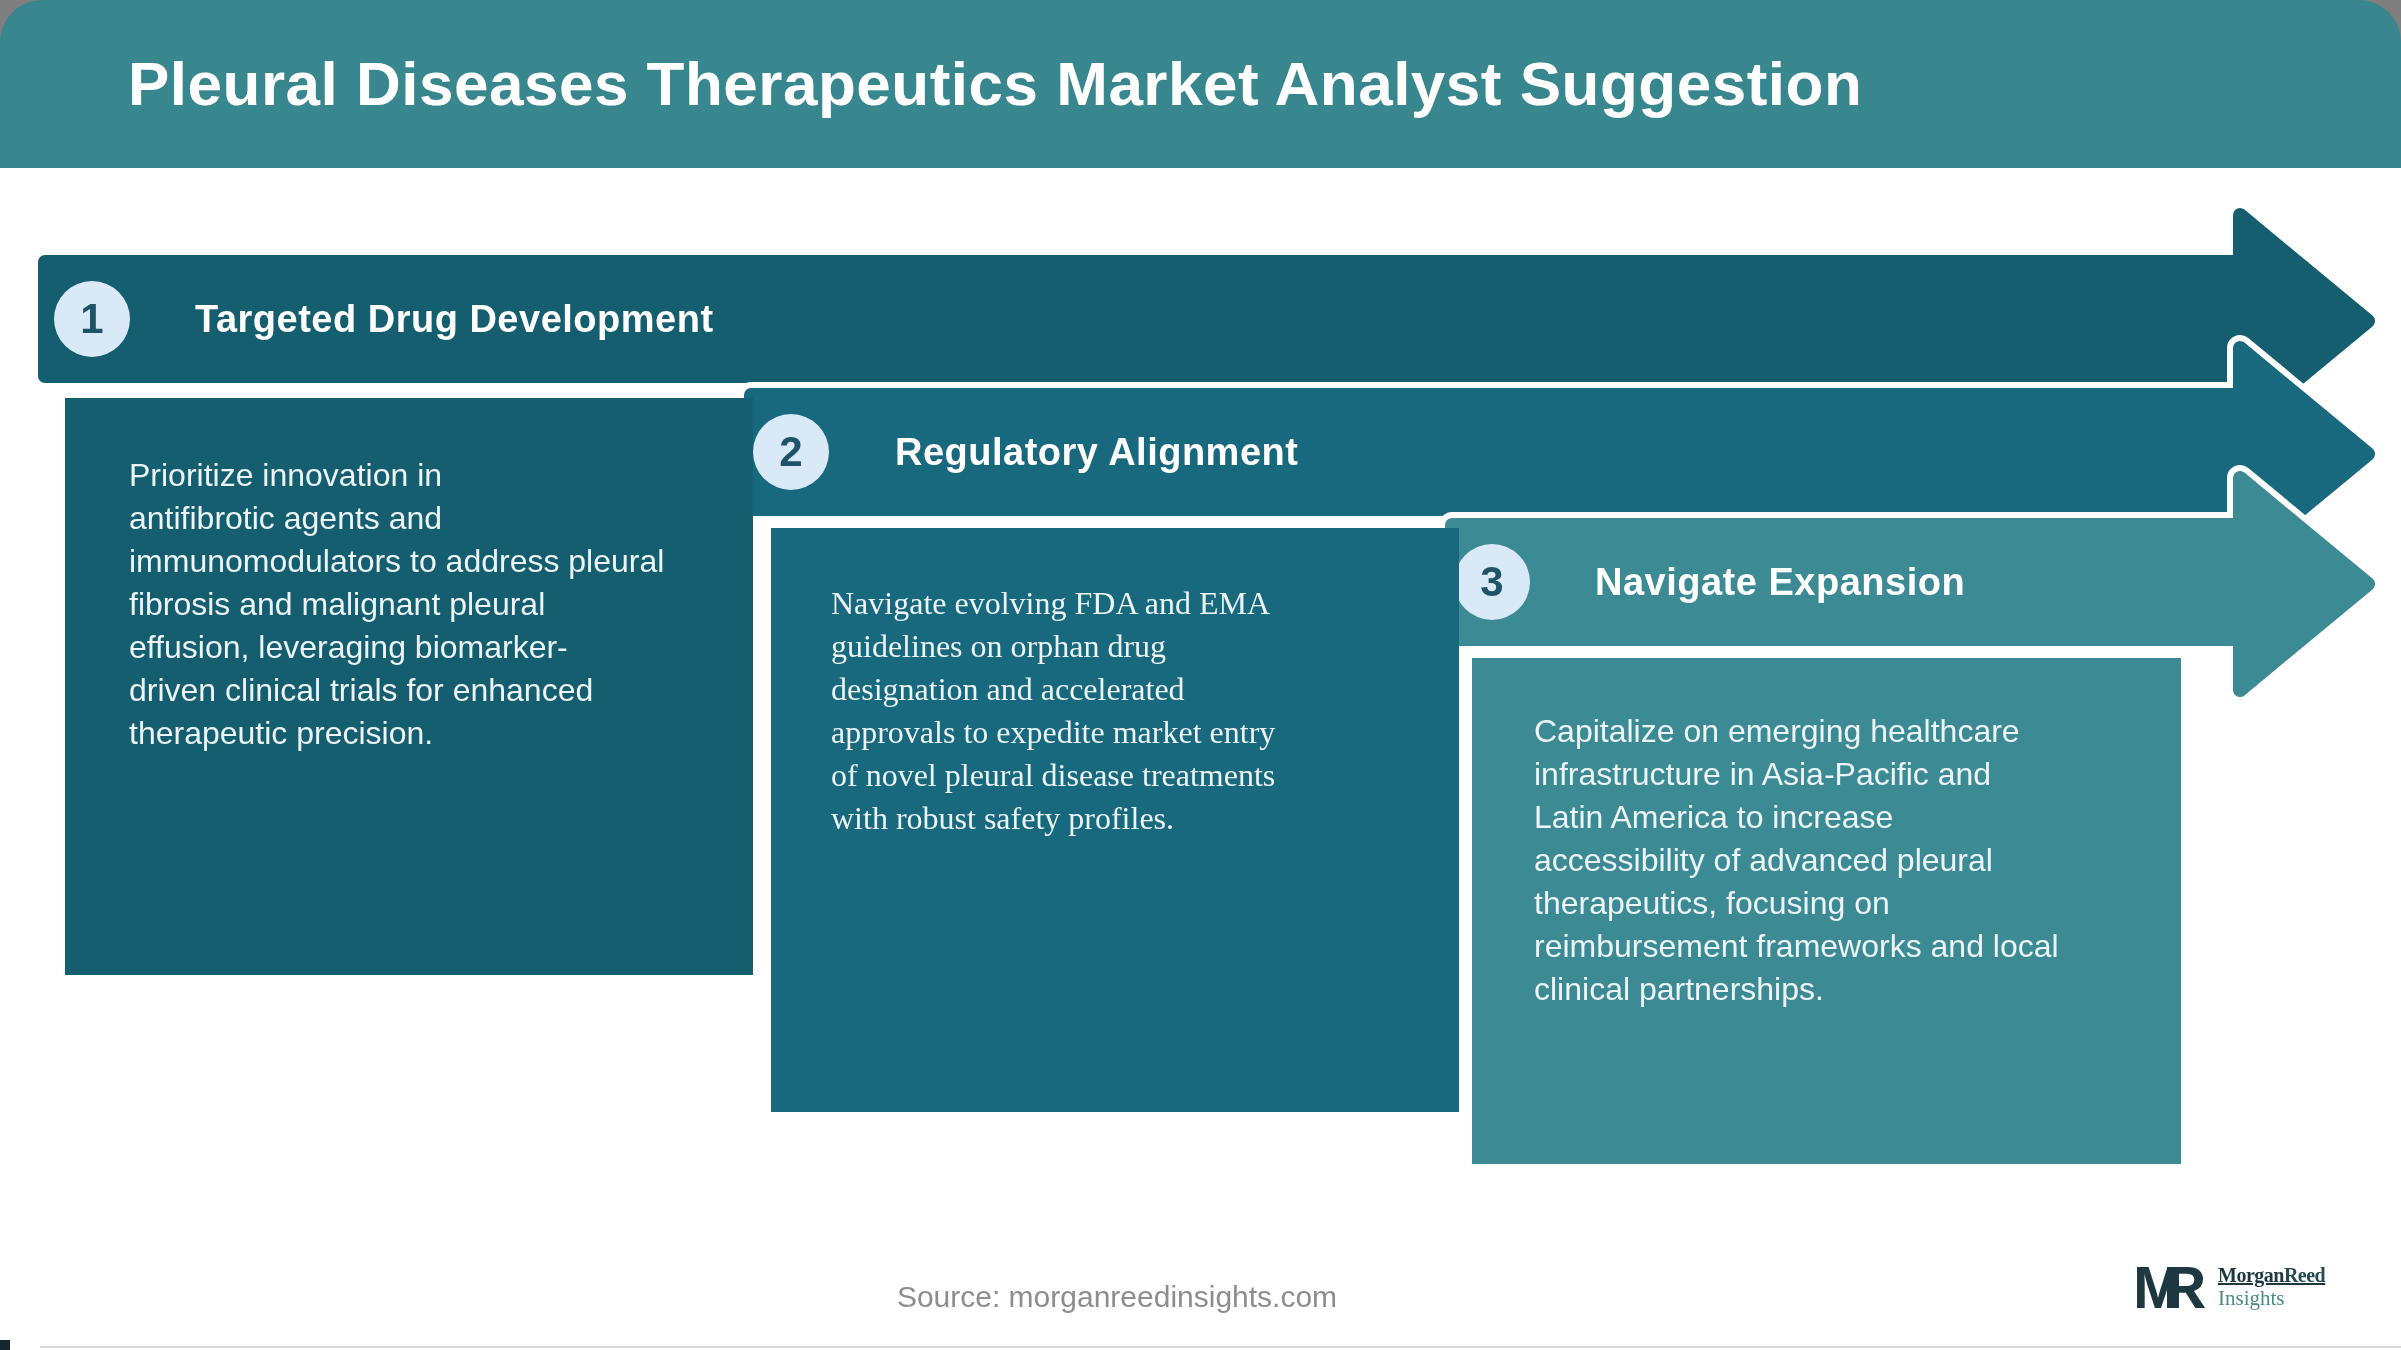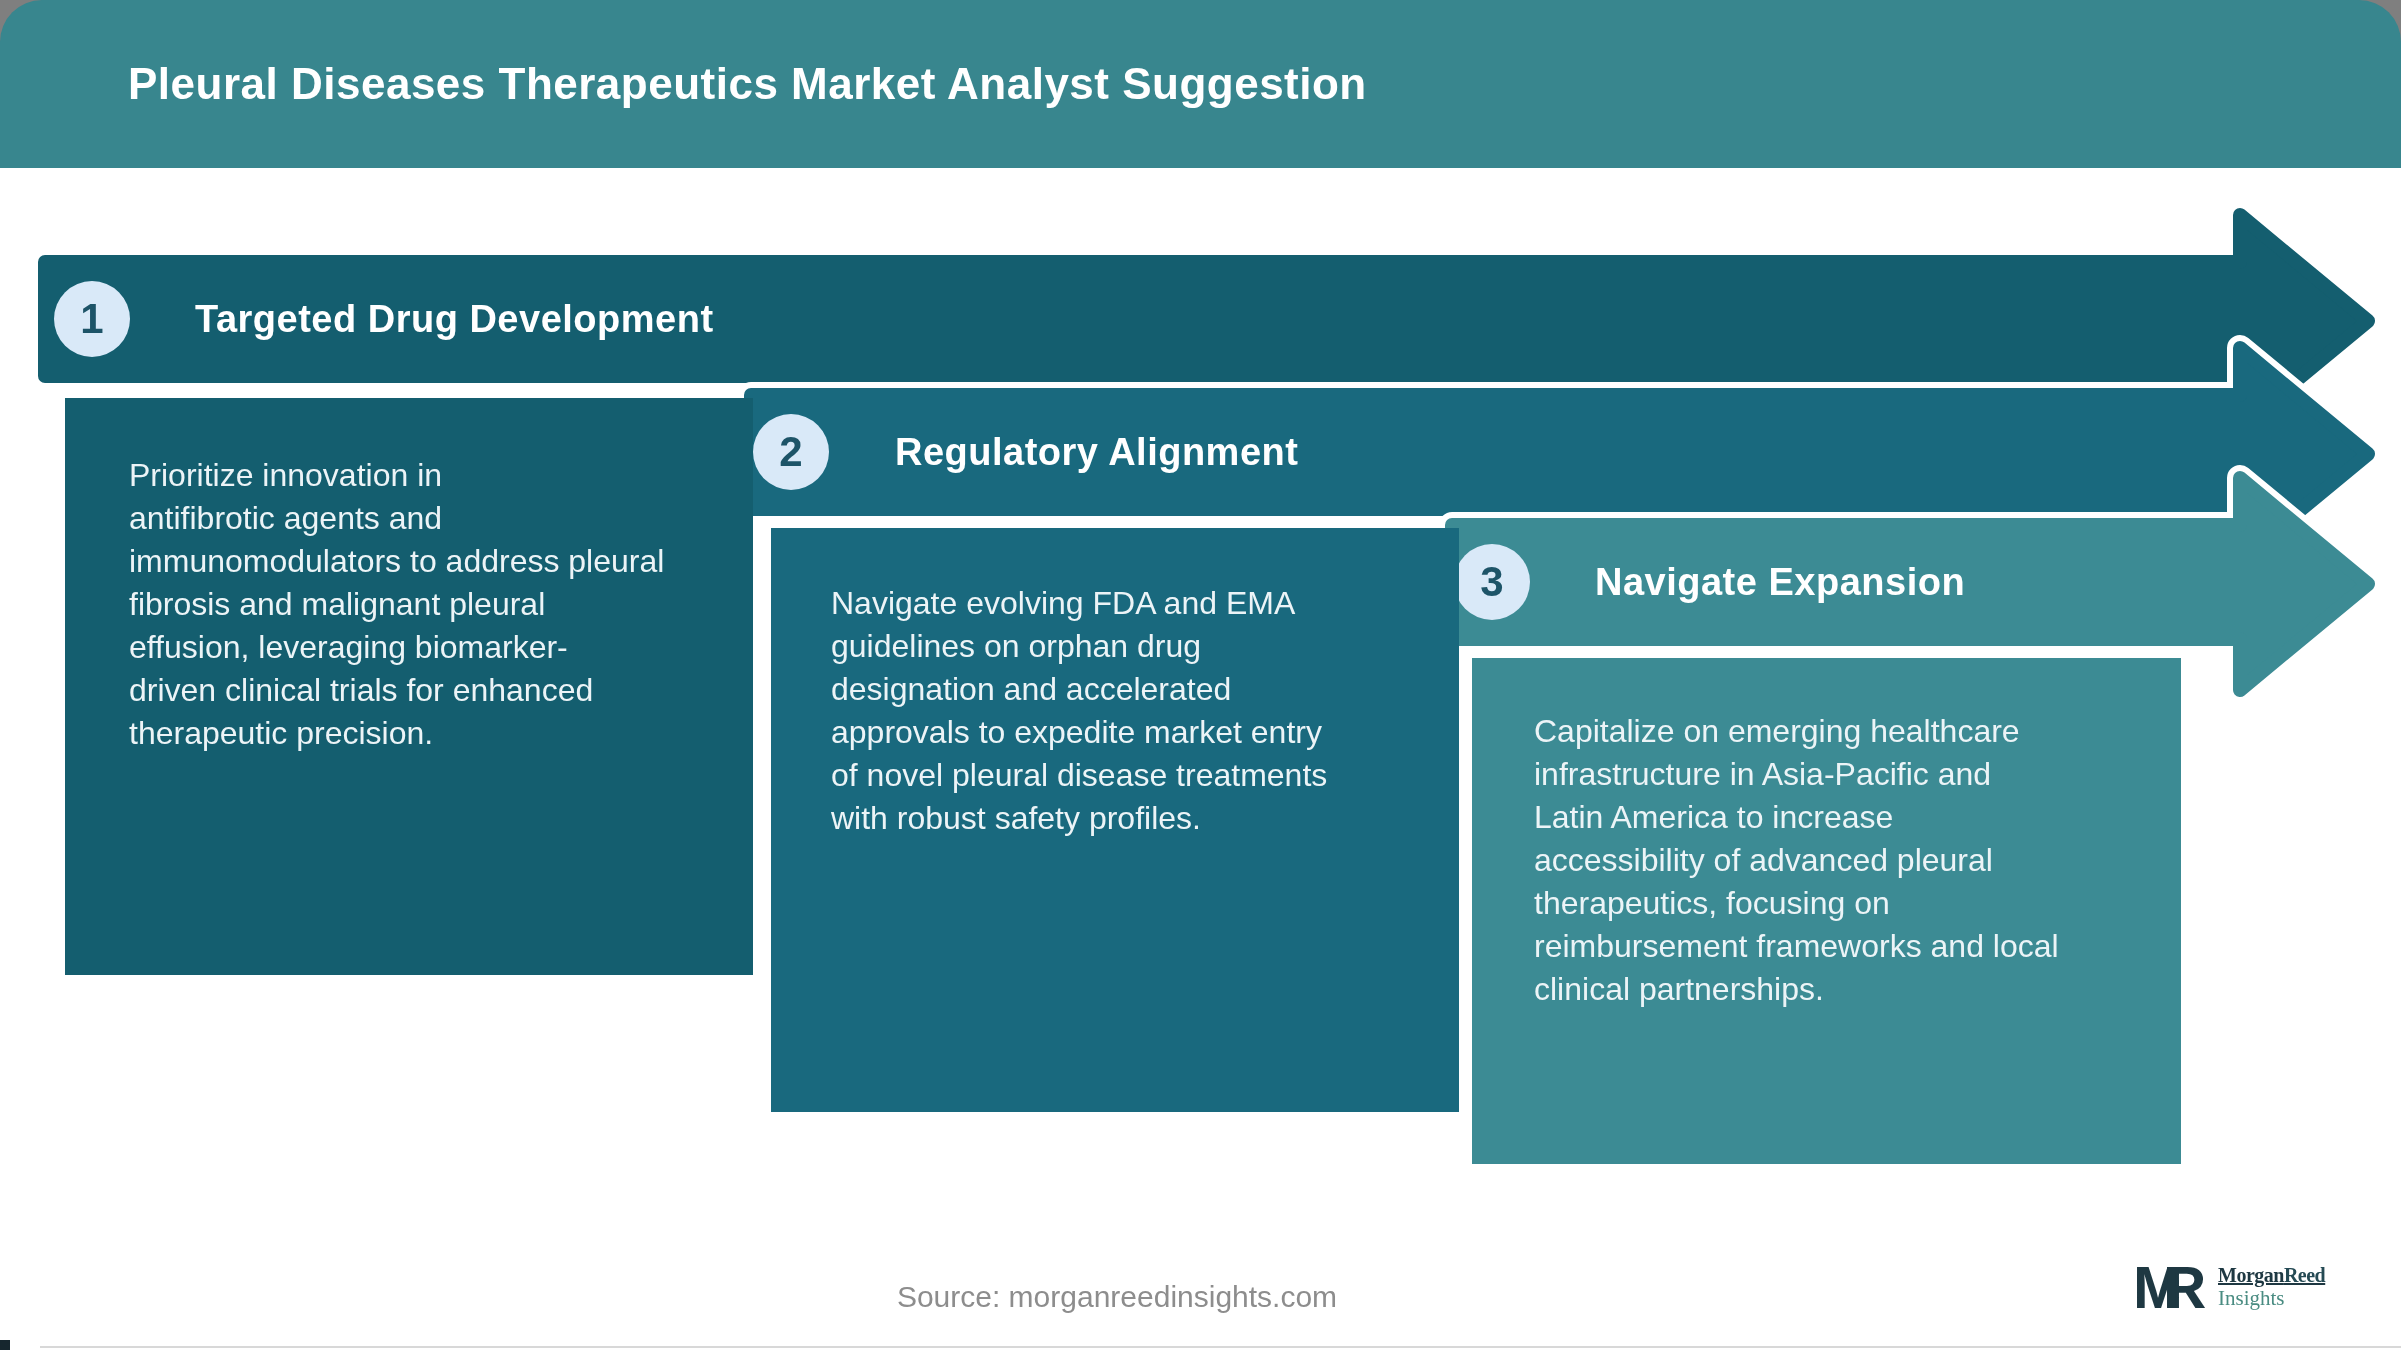--- a/index.html
+++ b/index.html
@@ -14,21 +14,21 @@
     position: absolute; left: 0; top: 0; width: 2401px; height: 58px;
     background: var(--gray-backdrop, #7f7f7f);
   }
   .header {
     position: absolute; left: 0; top: 0; width: 2401px; height: 168px;
     background: var(--header-bg, #38868e);
     border-radius: 42px 42px 0 0;
   }
   .page-title {
     position: absolute; left: 128px; top: 0; height: 168px; line-height: 168px;
-    color: var(--title-text, #ffffff); font-size: 44px; font-weight: 700;
+    color: var(--title-text, #ffffff); font-size: 62px; font-weight: 700;
     letter-spacing: 0.5px; white-space: nowrap;
   }
   .arrow-svg { position: absolute; overflow: visible; }
   .halo { fill: #ffffff; stroke: #ffffff; stroke-width: 26; stroke-linejoin: round; }
   .a1 .shape { fill: var(--step1, #145e6f); stroke: var(--step1, #145e6f); }
   .a2 .shape { fill: var(--step2, #19697e); stroke: var(--step2, #19697e); }
   .a3 .shape { fill: var(--step3, #3c8b94); stroke: var(--step3, #3c8b94); }
   .shape { stroke-width: 14; stroke-linejoin: round; }
   .badge {
     position: absolute; width: 76px; height: 76px; border-radius: 50%;
@@ -36,21 +36,21 @@
     font-size: 42px; font-weight: 700; text-align: center; line-height: 76px;
   }
   .band-title {
     position: absolute; height: 114px; line-height: 114px; white-space: nowrap;
     color: var(--title-text, #ffffff); font-size: 38px; font-weight: 700;
     letter-spacing: 0.5px;
     margin-left: 40px;
   }
   .desc-box { position: absolute; margin-left: 28px; }
   .box1 { left: 37px;   top: 398px; width: 688px; height: 577px; background: var(--step1, #145e6f); }
-  .box2 { left: 743px;  top: 528px; width: 688px; height: 584px; background: var(--step2, #19697e); }
+  .box2 { left: 743px;  top: 528px; width: 688px; height: 584px; background: var(--step2, #19697e); font-family: Liberation Serif, serif; }
   .box3 { left: 1444px; top: 658px; width: 709px; height: 506px; background: var(--step3, #3c8b94); }
   .desc-text {
     color: var(--body-text, #ecf4f7); font-size: 32px; line-height: 43px;
     white-space: pre-line; font-weight: 400;
   }
   .box1 .desc-text { padding: 56px 20px 0 64px; }
   .box2 .desc-text { padding: 54px 20px 0 60px; }
   .box3 .desc-text { padding: 52px 20px 0 62px; }
   .source-text {
     position: absolute; left: 9px; top: 1280px; width: 2216px; text-align: center;

